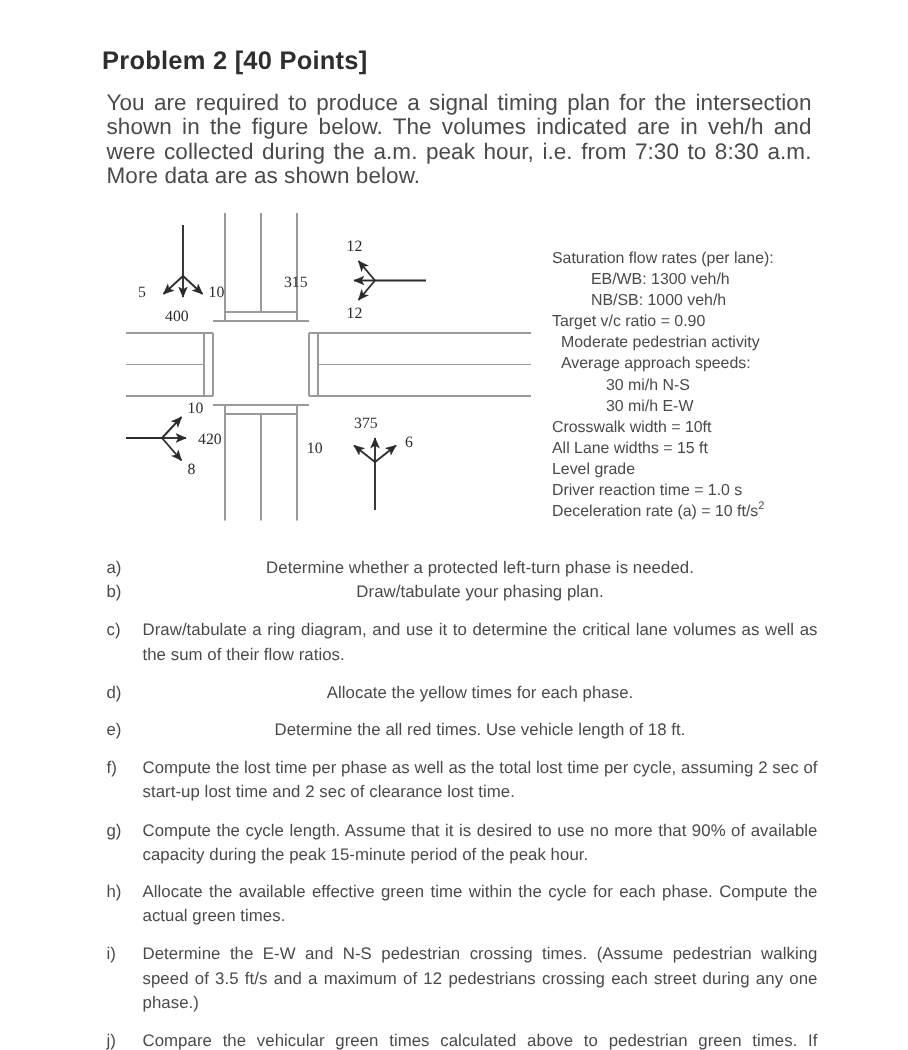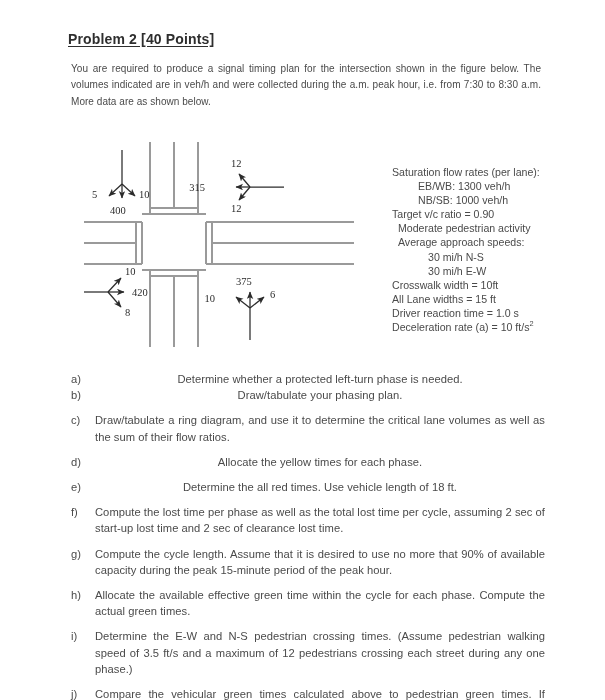--- a/index.html
+++ b/index.html
@@ -23,35 +23,34 @@
     height: 700px;
     box-sizing: border-box;
     padding: 0;
   }
 
   
   .heading {
     position: absolute;
     left: 68px;
     top: 31px;
-    font-size: 14px;
+    font-size: 17px;
     font-weight: bold;
     letter-spacing: 0.15px;
     color: #2e2e2e;
-    text-decoration: underline;
     text-underline-offset: 2px;
   }
 
   
   .intro {
     position: absolute;
     left: 71px;
     top: 61px;
     width: 470px;
-    font-size: 10px;
+    font-size: 15px;
     line-height: 16.3px;
     text-align: justify;
     color: #4a4a4a;
     letter-spacing: 0.05px;
   }
 
   
   .figure {
     position: absolute;
     left: 84px;
@@ -64,21 +63,20 @@
   
   .datapanel {
     position: absolute;
     left: 368px;
     top: 165px;
     width: 200px;
     font-size: 10.6px;
     line-height: 14.1px;
     color: #4a4a4a;
     white-space: nowrap;
-    margin-left: 24px;
   }
   .datapanel .d-line { display: block; }
   .datapanel .ind1 { padding-left: 26px; }
   .datapanel .ind2 { padding-left: 6px; }
   .datapanel .ind3 { padding-left: 36px; }
   .datapanel sup { font-size: 7.4px; vertical-align: super; line-height: 0; }
 
   
   .qlist {
     position: absolute;
@@ -212,20 +210,21 @@
       <span class="d-line ">Saturation flow rates (per lane):</span>
       <span class="d-line ind1">EB/WB: 1300 veh/h</span>
       <span class="d-line ind1">NB/SB: 1000 veh/h</span>
       <span class="d-line ">Target v/c ratio = 0.90</span>
       <span class="d-line ind2">Moderate pedestrian activity</span>
       <span class="d-line ind2">Average approach speeds:</span>
       <span class="d-line ind3">30 mi/h N-S</span>
       <span class="d-line ind3">30 mi/h E-W</span>
       <span class="d-line ">Crosswalk width = 10ft</span>
       <span class="d-line ">All Lane widths = 15 ft</span>
+      <span class="d-line ">Level grade</span>
       <span class="d-line ">Driver reaction time = 1.0 s</span>
       <span class="d-line ">Deceleration rate (a) = 10 ft/s<sup>2</sup></span>
     </div>
 
   <div class="qlist">
       <div class="qitem">
         <span class="marker">a)</span>
         <span class="qtext nojustify">Determine whether a protected left-turn phase is needed.</span>
       </div>
       <div class="qitem">

